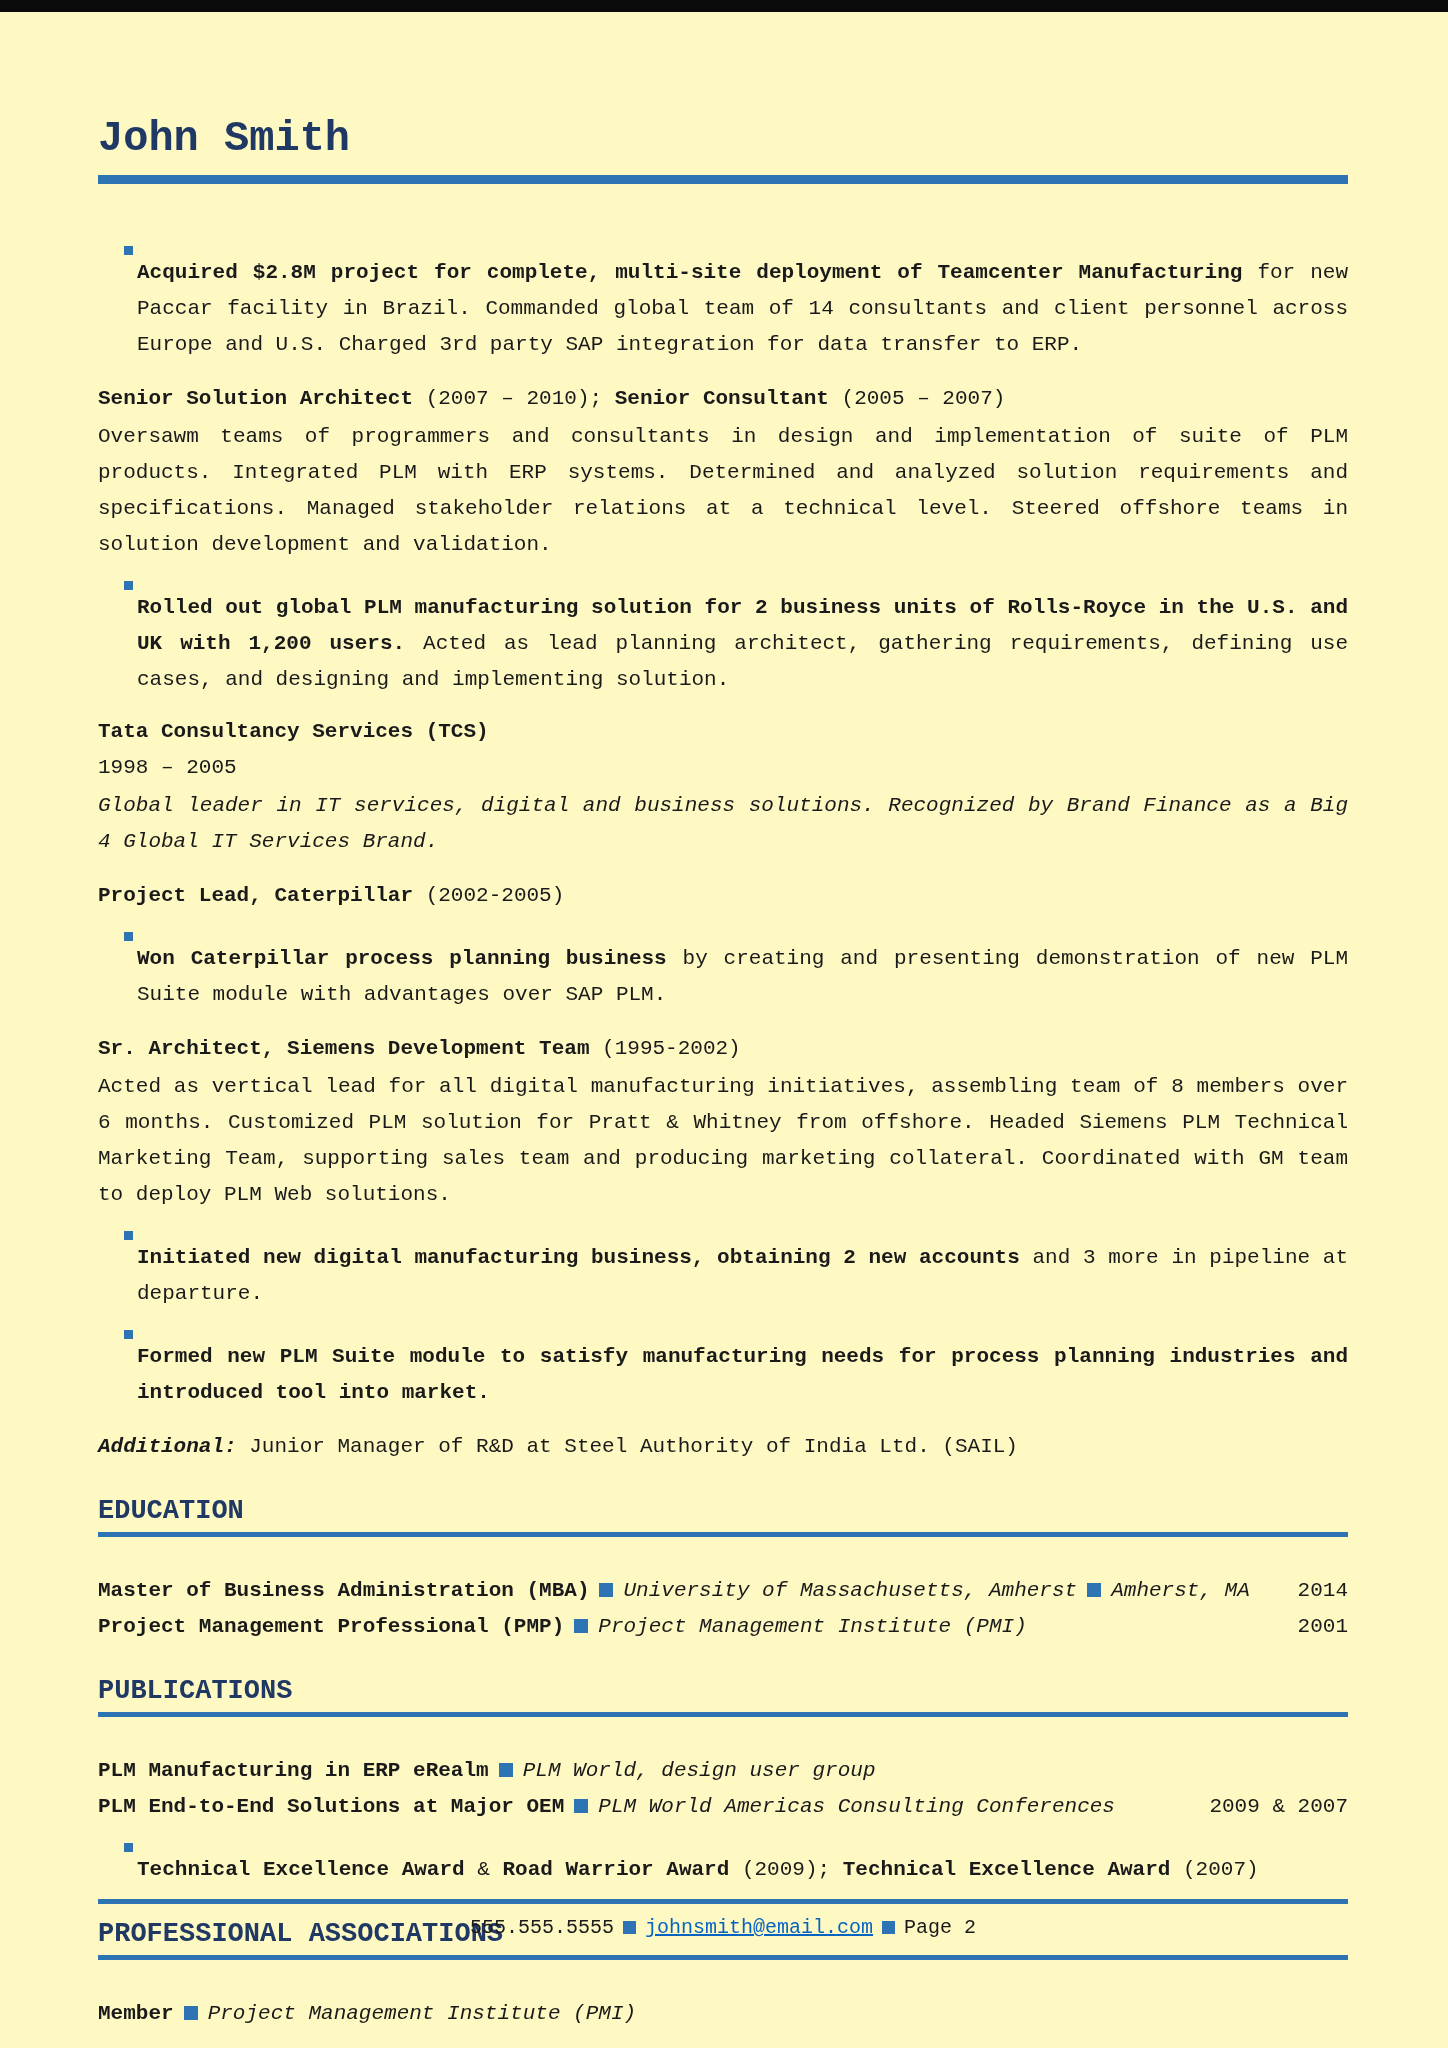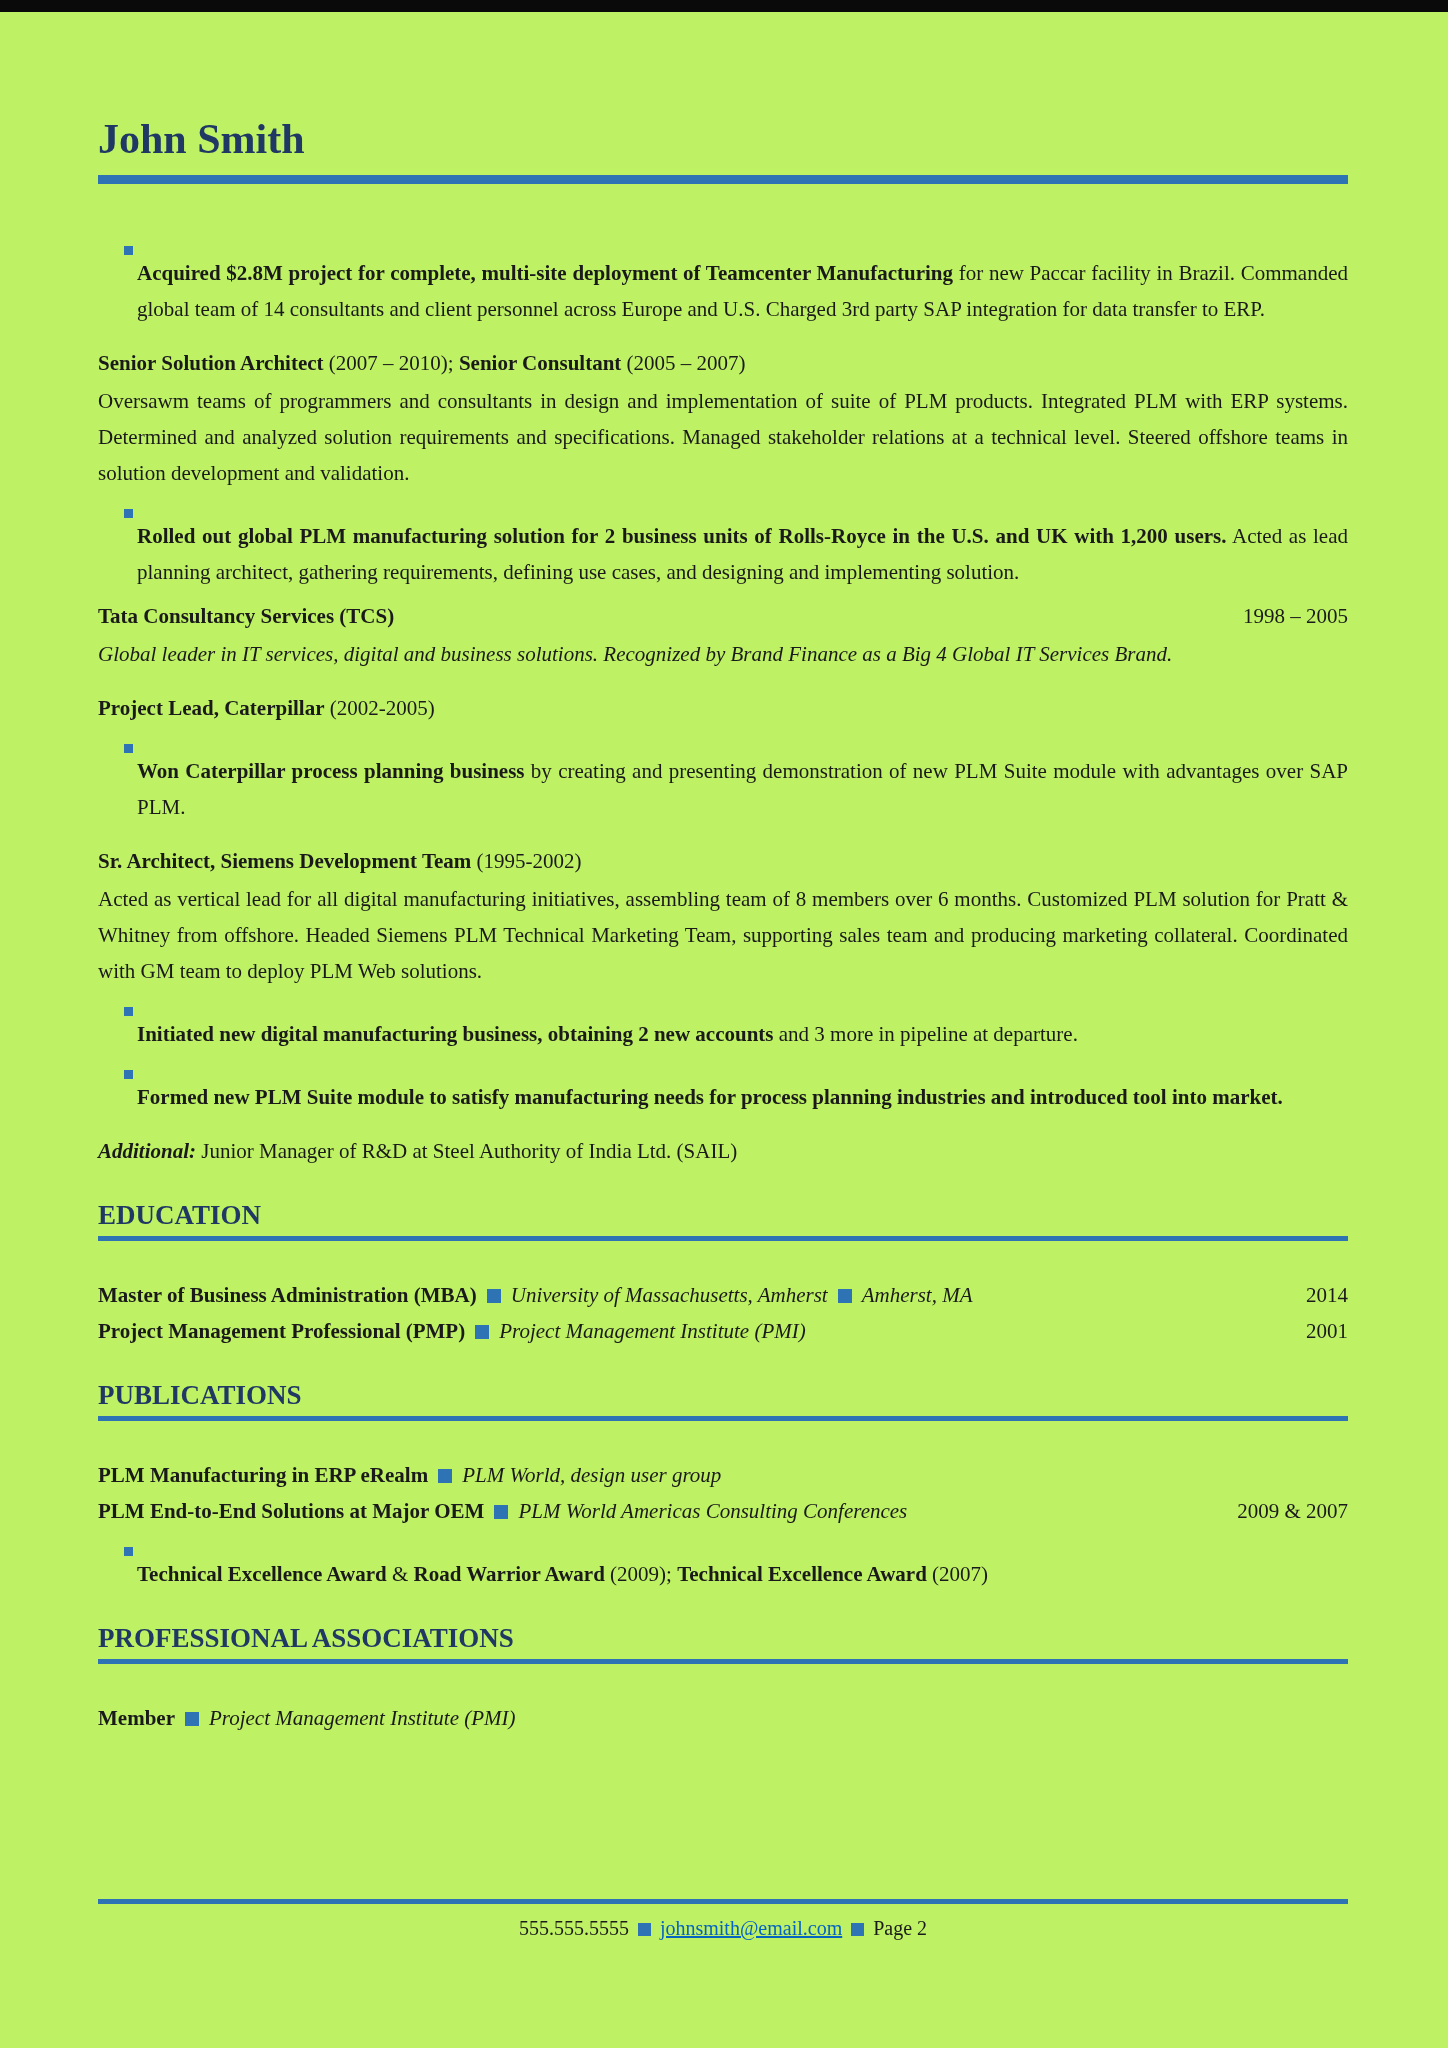--- a/index.html
+++ b/index.html
@@ -1,39 +1,39 @@
 <!DOCTYPE html>
 <html><head>
 <meta charset="utf-8">
 <style>
   html,body{margin:0;padding:0;background:#e8e8e8;}
   .page{
     position:relative;
     width:1448px;height:2048px;
-    background:#bef264;
-    font-family:Liberation Serif, serif;
+    background:#fef9c3;
+    font-family:Liberation Mono, monospace;
     color:#1a1a1a;
     overflow:hidden;
     box-sizing:border-box;
   }
   .top-edge{position:absolute;top:0;left:0;right:0;height:12px;background:#0a0a0a;}
   .content{position:absolute;left:98px;right:100px;top:0;}
   .name-title{
     margin-top:116px;
     font-size:42px;font-weight:700;color:#1f3864;
     line-height:1.1;letter-spacing:0px;
   }
   .title-rule{height:9px;background:#2e74b5;margin-top:13px;}
   .body-blocks{margin-top:48px;font-size:21px;line-height:36px;}
   .b{font-weight:700;}
   .i{font-style:italic;}
   .para{text-align:justify;margin-top:2px;}
   .para-italic{text-align:justify;font-style:italic;margin-top:2px;}
   .role{margin-top:18px;}
-  .company{margin-top:8px;display:flex;align-items:baseline;}
+  .company{margin-top:16px;display:flex;align-items:baseline;flex-direction:column;}
   .company .left{flex:1;}
   .right-date{white-space:nowrap;text-align:right;font-weight:400;font-style:normal;}
   .bullet{display:flex;margin-top:4px;padding-left:26px;flex-direction:column;}
   .bullet .marker{flex:0 0 auto;width:9px;height:9px;background:#2e74b5;margin-top:14px;}
   .bullet .bullet-text{flex:1;margin-left:13px;text-align:justify;}
   .additional{margin-top:18px;}
   .section-heading{
     margin-top:30px;
     font-size:27px;font-weight:700;color:#1f3864;line-height:32px;
   }

